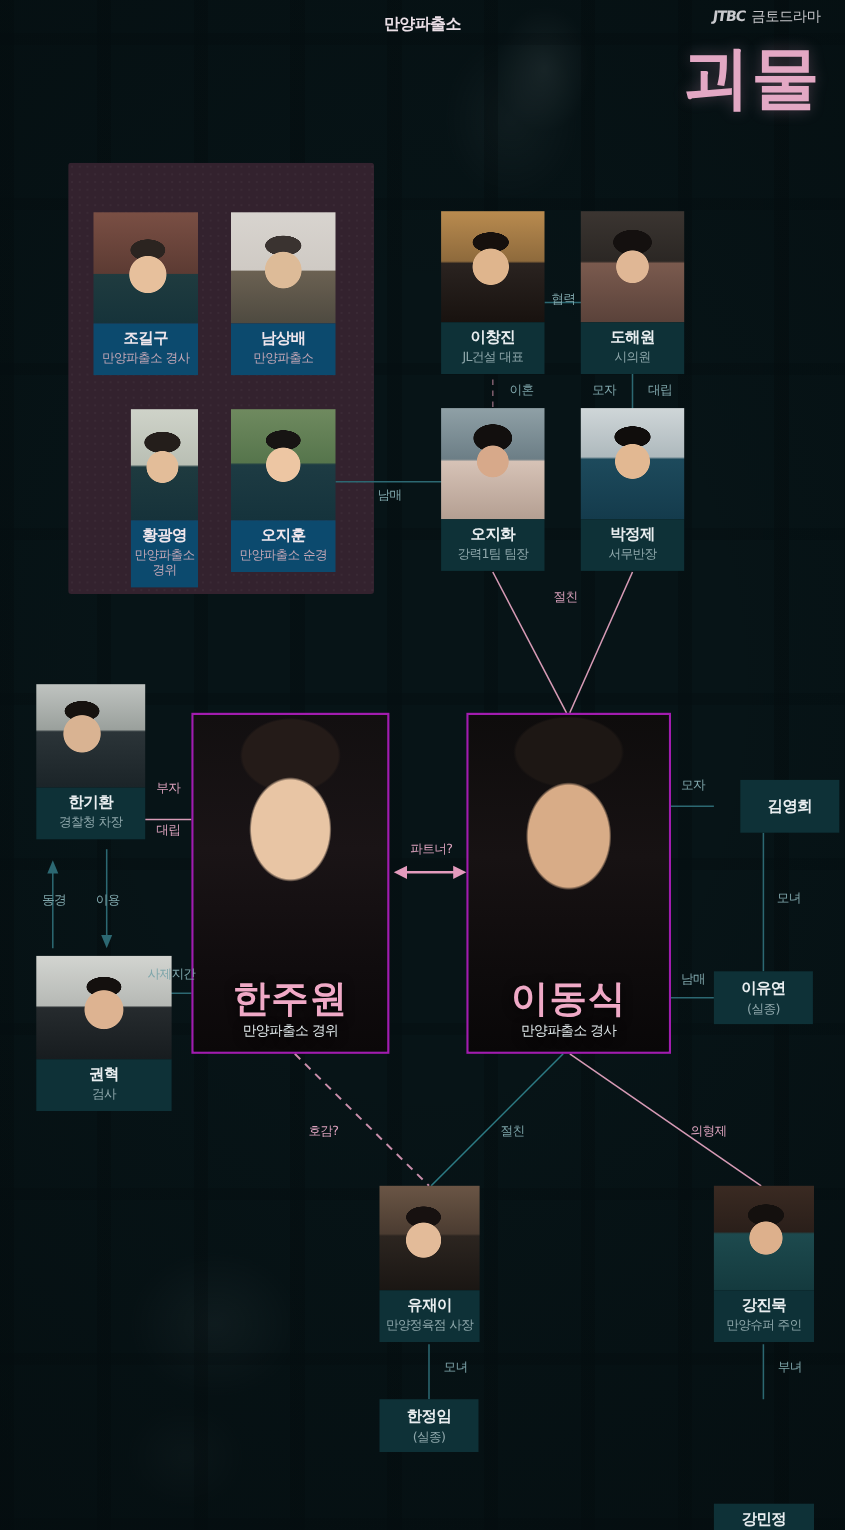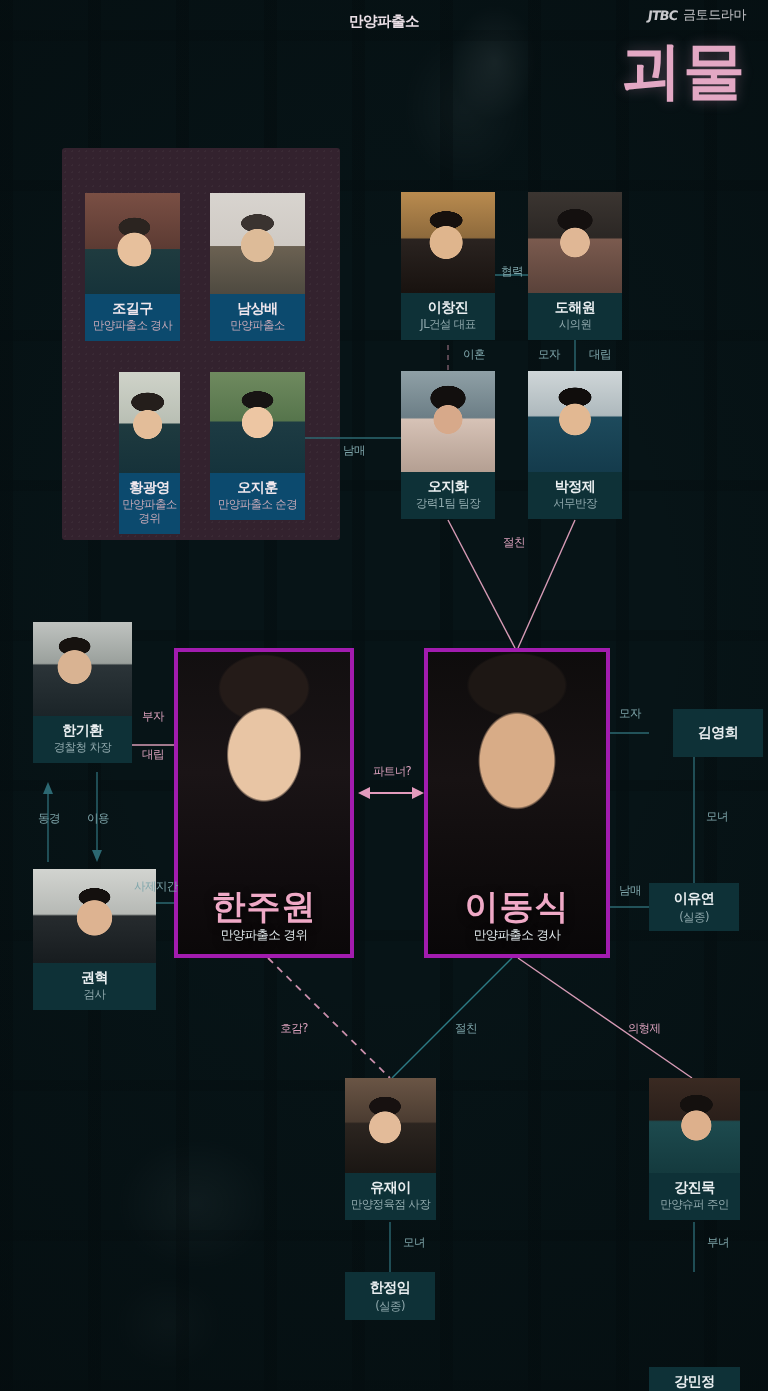--- a/index.html
+++ b/index.html
@@ -101,21 +101,21 @@
     background: #33222e; border-radius: 3px; z-index: 8;
     background-image: radial-gradient(rgba(255,255,255,.035) 1px, transparent 1px);
     background-size: 7px 7px;
   }
   #group-manyang-title {
     position: absolute; left: 0; right: 0; top: 12px; text-align: center;
     font-size: 14.5px; font-weight: 700; color: #eadfe6; letter-spacing: -.5px; z-index: 10;
   }
 
   
-  .hero { position: absolute; z-index: 12; border: 4px solid #a21caf; overflow: hidden; }
+  .hero { position: absolute; z-index: 12; border: 2px solid #a21caf; overflow: hidden; }
   .hero .photo { width: 100%; height: 100%; background-size: cover; background-position: center 18%; }
   .hero .hero-label {
     position: absolute; left: 0; right: 0; bottom: 10px; text-align: center;
     text-shadow: 0 2px 10px rgba(0,0,0,.9);
   }
   .hero .hero-nm { font-size: 34px; font-weight: 700; color: #efa9c6; letter-spacing: 1px; line-height: 1.05; }
   .hero .hero-role { font-size: 12.5px; color: #dfe7e9; letter-spacing: -.6px; margin-top: 2px; }
 
   
   #links { position: absolute; left: 0; top: 0; width: 768px; height: 1391px; z-index: 10; pointer-events: none; }

